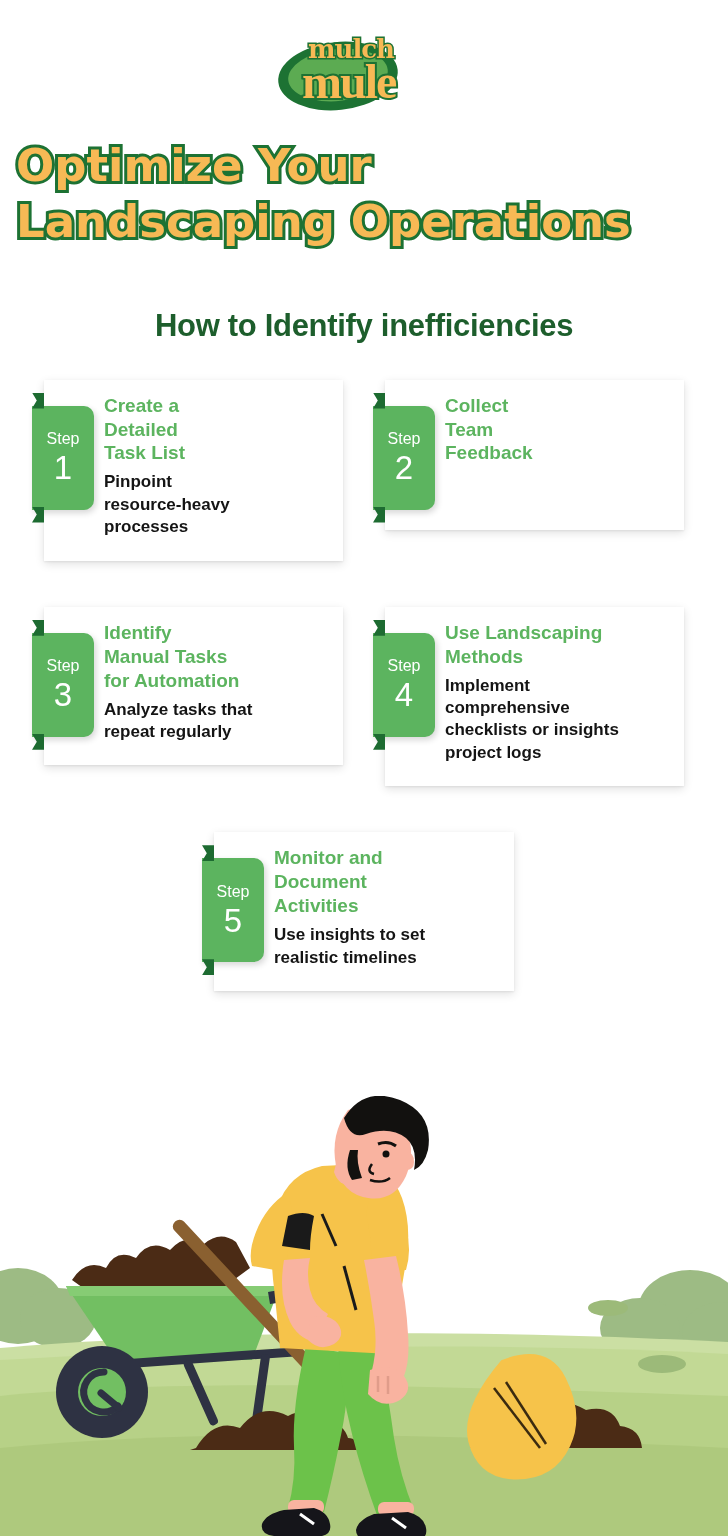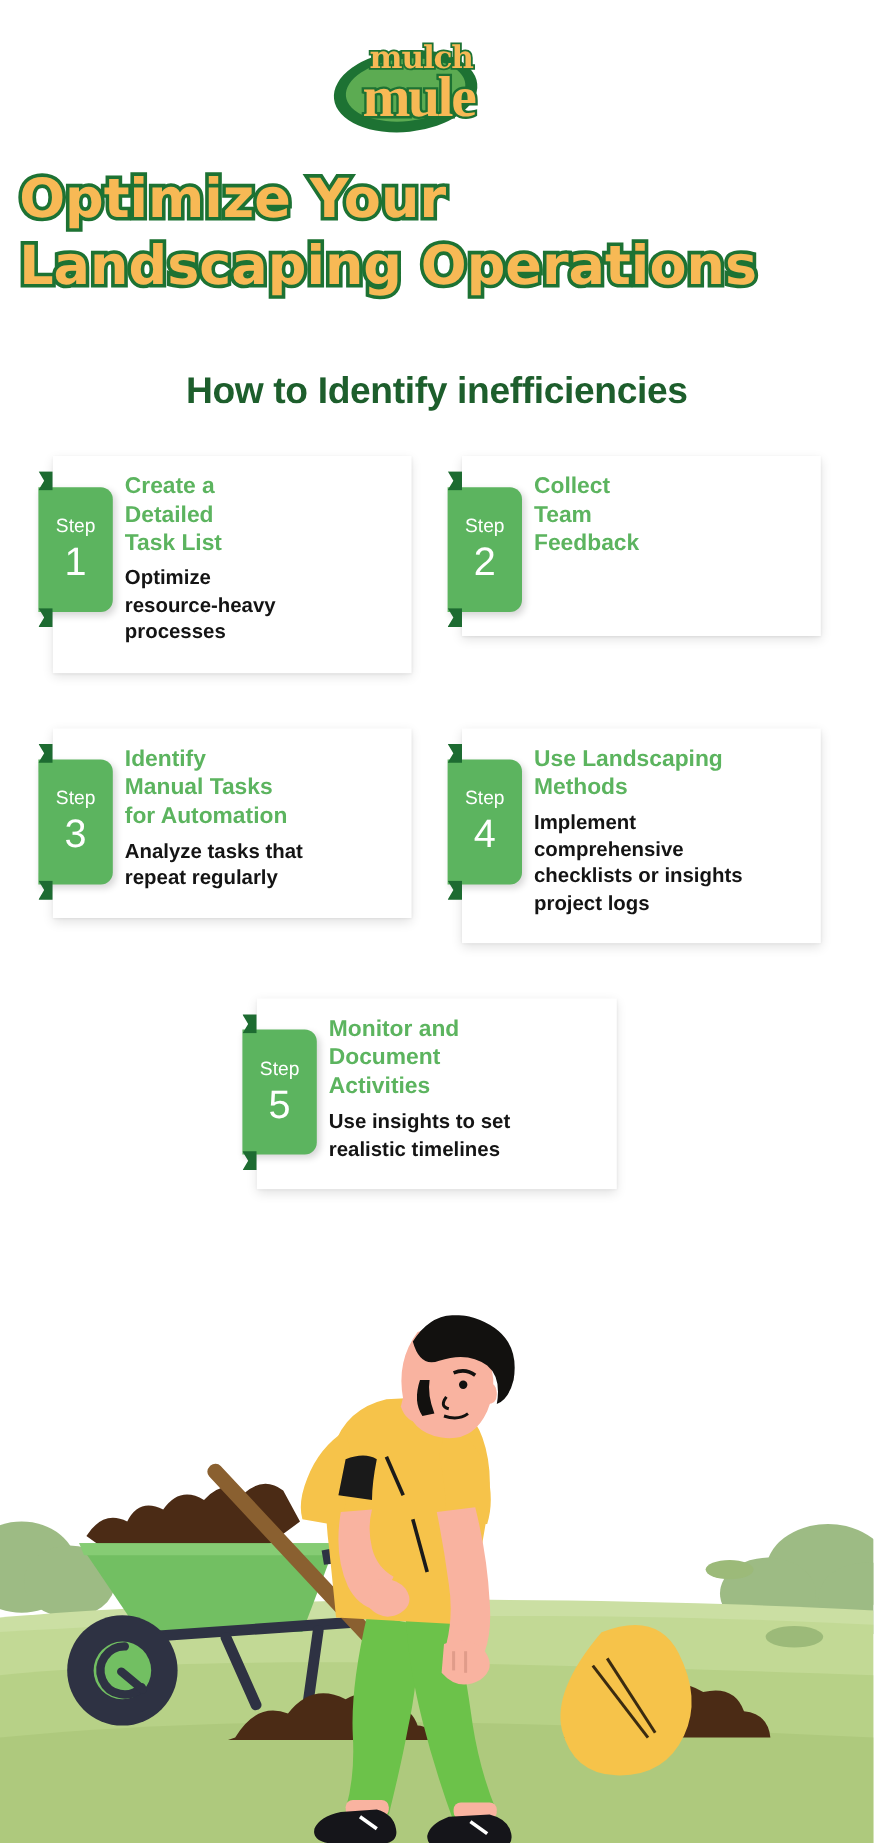--- a/index.html
+++ b/index.html
@@ -204,21 +204,21 @@
     <div class="card">
       <div class="badge">
         <span class="badge-tail-top"></span>
         <span class="badge-tail-bot"></span>
         <span class="badge-word">Step</span>
         <span class="badge-num">1</span>
       </div>
       <div class="card-title">Create a
 Detailed
 Task List</div>
-      <div class="card-desc">Optimize
+      <div class="card-desc">Pinpoint
 resource-heavy
 processes</div>
     </div>
 
     <div class="card">
       <div class="badge">
         <span class="badge-tail-top"></span>
         <span class="badge-tail-bot"></span>
         <span class="badge-word">Step</span>
         <span class="badge-num">2</span>

